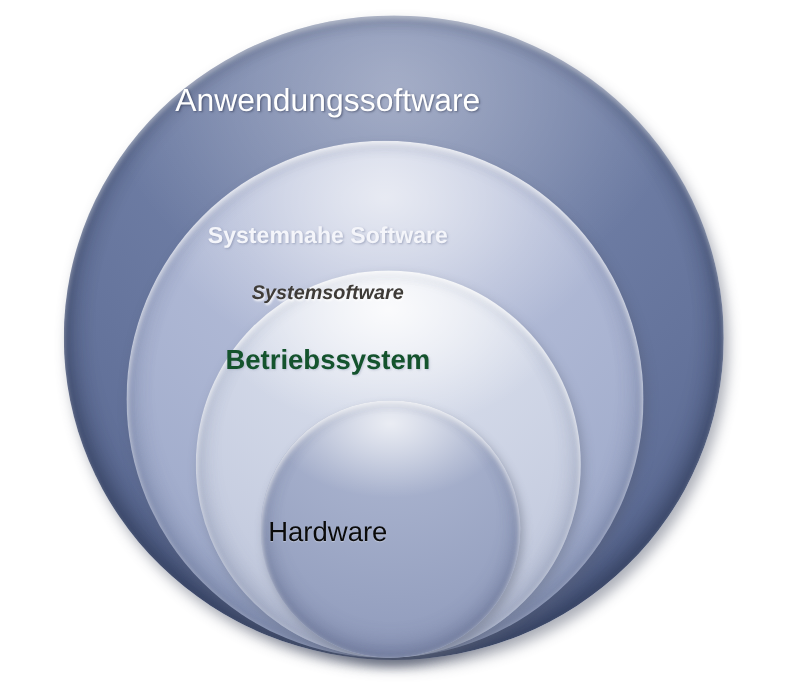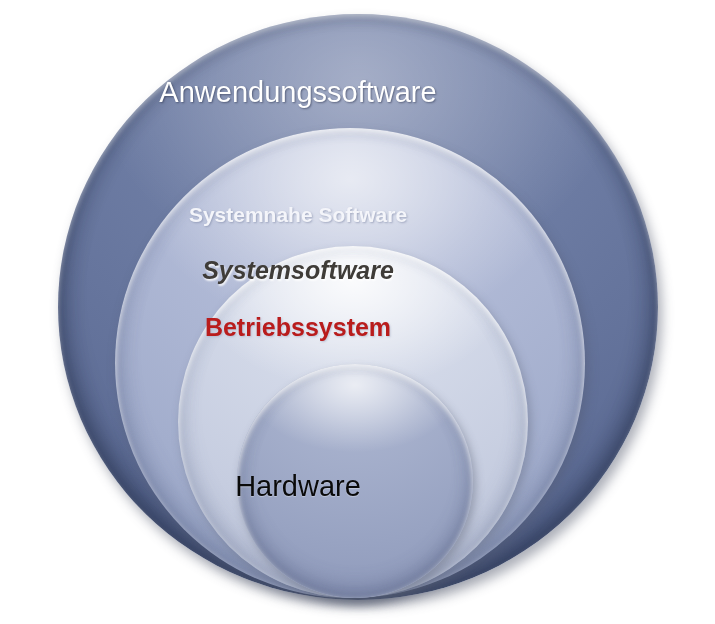--- a/index.html
+++ b/index.html
@@ -133,37 +133,37 @@
   }
   #label-systemnear {
     top: 203px;
     font-size: 21px;
     font-weight: bold;
     color: #f4f5fa;
     text-shadow: 1px 1px 2px rgba(120,130,160,0.55);
   }
   #label-systemsoftware {
     top: 256px;
-    font-size: 25px;
+    font-size: 18px;
     font-weight: bold;
     font-style: italic;
     color: #3f3c38;
     text-shadow: 1px 2px 2px rgba(255,255,255,0.85);
   }
   #label-operatingsystem {
     top: 313px;
     font-size: 25px;
     font-weight: bold;
-    color: #b91c1c;
+    color: #14532d;
     text-shadow: 1px 1px 2px rgba(165,173,196,0.60);
     text-align: center;
   }
   #label-hardware {
     top: 470px;
-    font-size: 29px;
+    font-size: 25px;
     font-weight: 400;
     color: #0a0a0a;
     text-shadow: 0 1px 1px rgba(255,255,255,0.35);
   }
 </style>
 </head>
 <body>
 
 <div id="diagram-canvas">
 

